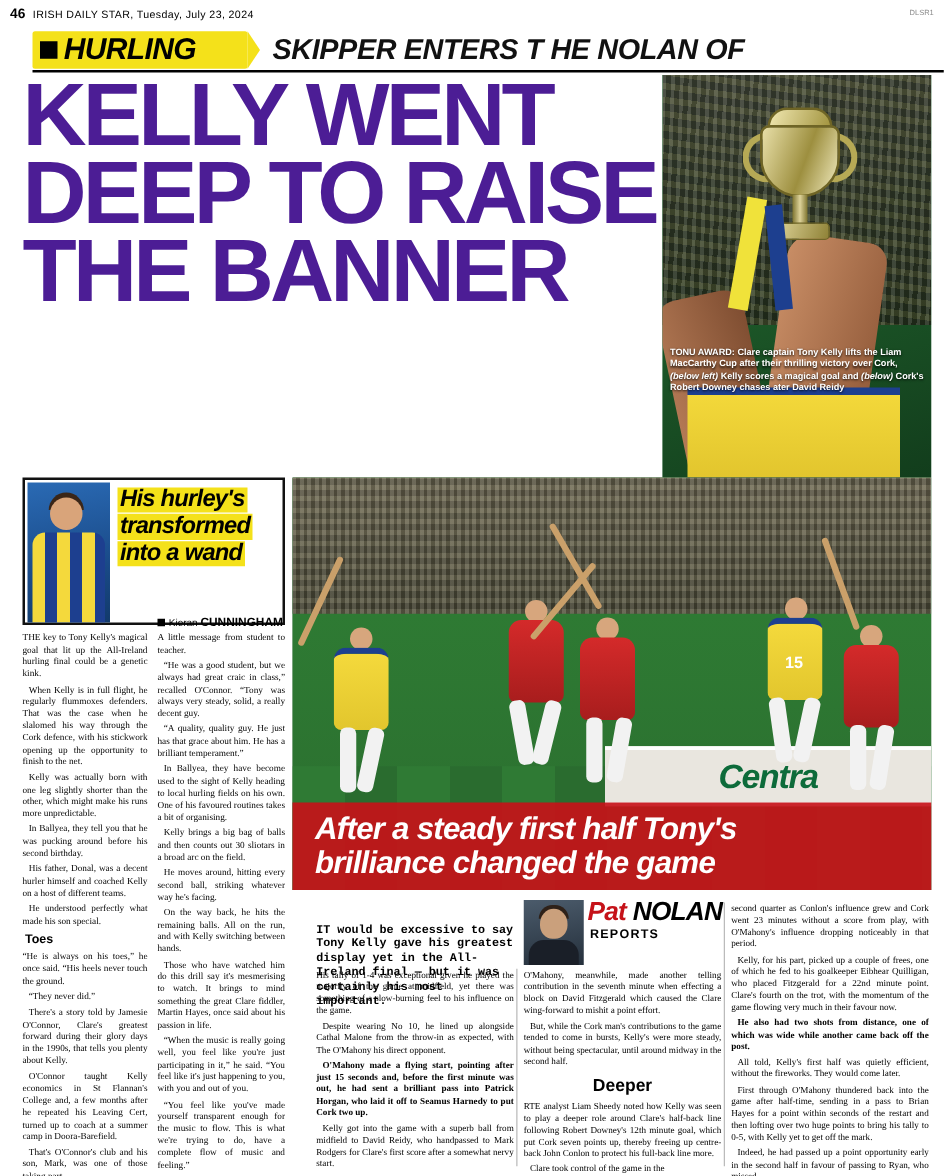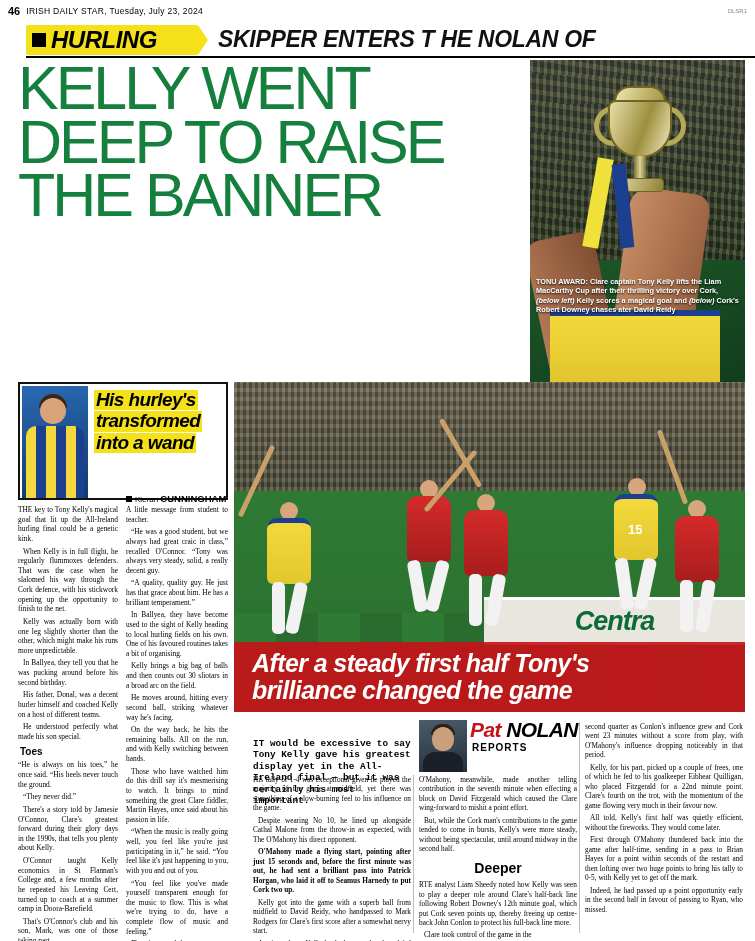--- a/index.html
+++ b/index.html
@@ -113,22 +113,22 @@
   .hero-shirt {
     position:absolute; left:20px; top:250px; width:170px; height:80px;
     background:linear-gradient(180deg,#f3d83a,#e0c32c);
     border-top:6px solid #1d3f8f;
   }
 
   
   .headline {
     position:absolute; left:18px; top:62px; width:540px;
     font-family:"Liberation Sans", sans-serif;
-    font-weight:normal; font-size:61px; line-height:.88;
-    letter-spacing:-3px; color:#15803d;
+    font-weight:bold; font-size:71px; line-height:.88;
+    letter-spacing:-3px; color:#4c1d95;
   }
   .headline div { white-space:nowrap; }
 
   
   .hero-caption {
     position:absolute; left:536px; top:277px; width:206px;
     color:#fff; font-family:"Liberation Sans", sans-serif;
     font-size:7.3px; line-height:1.28; font-weight:bold;
     text-shadow:0 1px 2px rgba(0,0,0,.9);
   }
@@ -449,18 +449,19 @@
     <p class="noind">O'Mahony, meanwhile, made another telling contribution in the seventh minute when effecting a block on David Fitzgerald which caused the Clare wing-forward to mishit a point effort.</p>
     <p>But, while the Cork man's contributions to the game tended to come in bursts, Kelly's were more steady, without being spectacular, until around midway in the second half.</p>
     <div class="deeper">Deeper</div>
     <p class="noind">RTE analyst Liam Sheedy noted how Kelly was seen to play a deeper role around Clare's half-back line following Robert Downey's 12th minute goal, which put Cork seven points up, thereby freeing up centre-back John Conlon to protect his full-back line more.</p>
     <p>Clare took control of the game in the</p>
   </div>
 
   <div class="bcol bcol3">
     <p class="noind">second quarter as Conlon's influence grew and Cork went 23 minutes without a score from play, with O'Mahony's influence dropping noticeably in that period.</p>
     <p>Kelly, for his part, picked up a couple of frees, one of which he fed to his goalkeeper Eibhear Quilligan, who placed Fitzgerald for a 22nd minute point. Clare's fourth on the trot, with the momentum of the game flowing very much in their favour now.</p>
+    <p class="bold">He also had two shots from distance, one of which was wide while another came back off the post.</p>
     <p>All told, Kelly's first half was quietly efficient, without the fireworks. They would come later.</p>
     <p>First through O'Mahony thundered back into the game after half-time, sending in a pass to Brian Hayes for a point within seconds of the restart and then lofting over two huge points to bring his tally to 0-5, with Kelly yet to get off the mark.</p>
     <p>Indeed, he had passed up a point opportunity early in the second half in favour of passing to Ryan, who missed.</p>
   </div>
 
 </div>
 
 </body></html>

